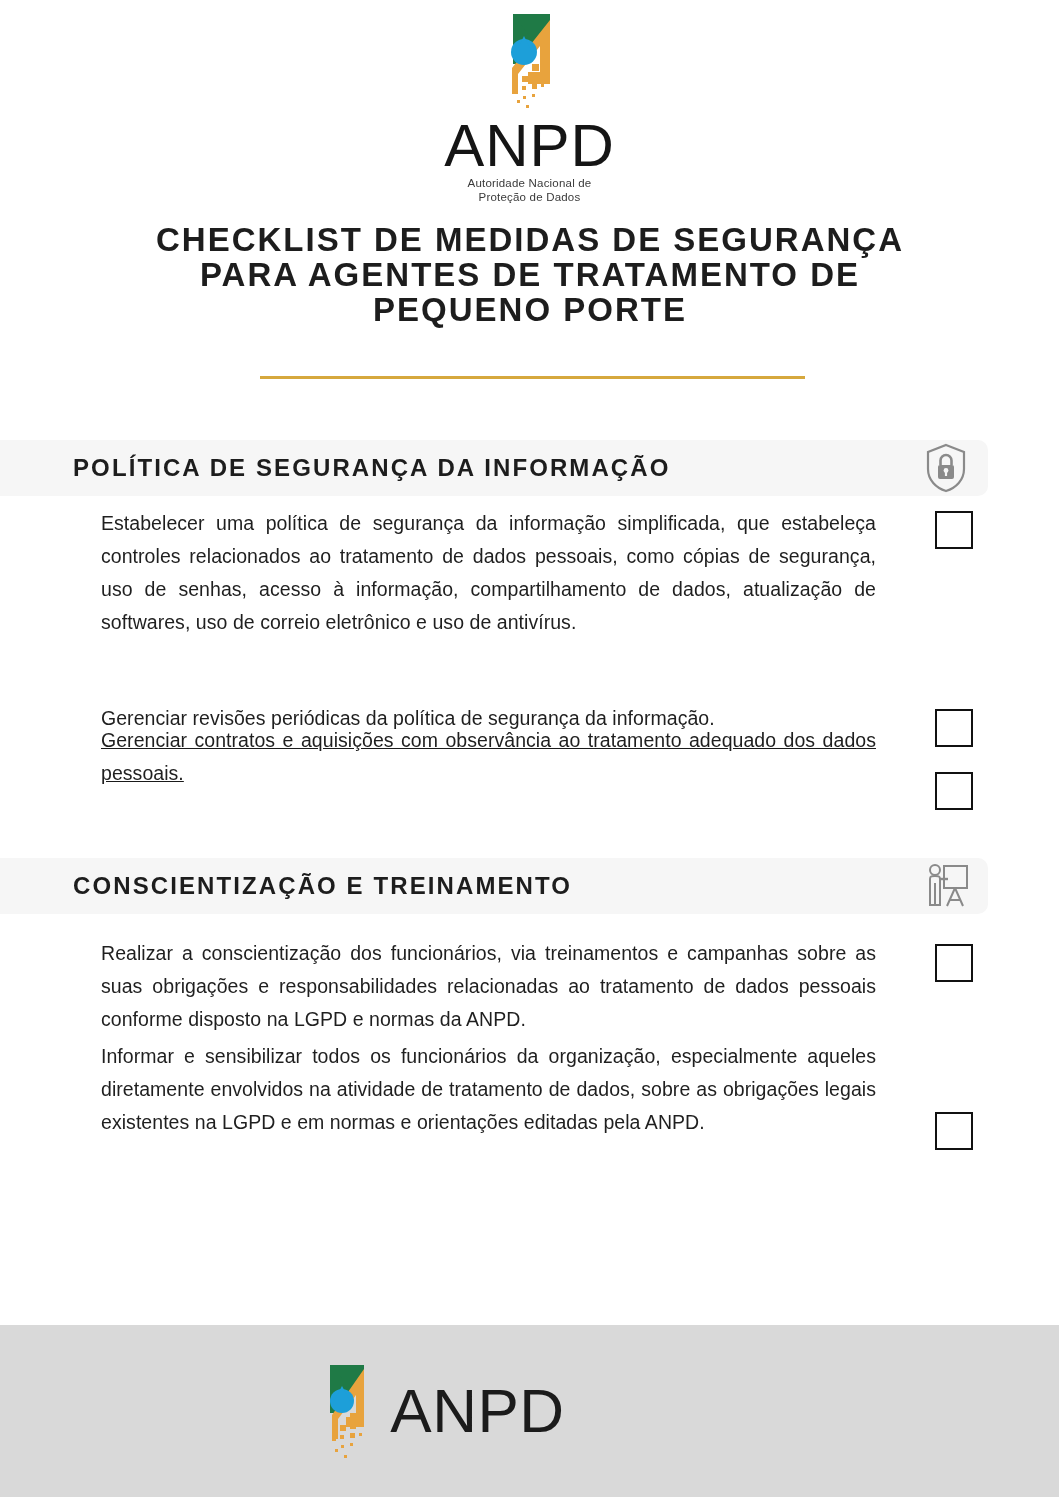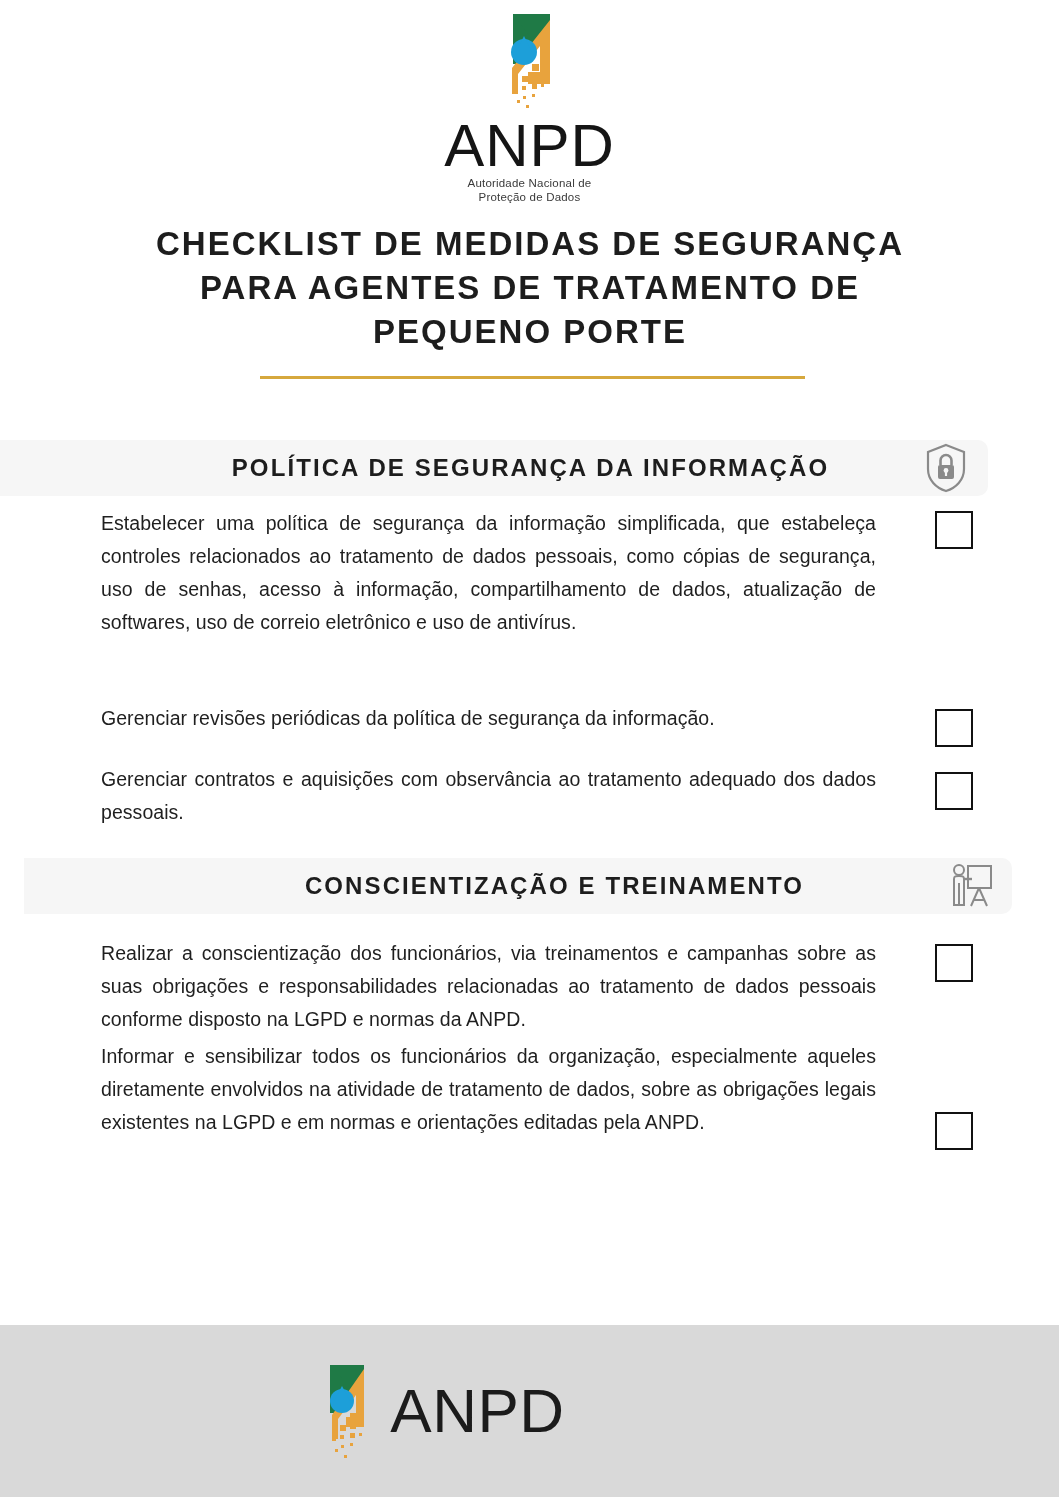--- a/index.html
+++ b/index.html
@@ -52,21 +52,21 @@
   
   .doc-title {
     position: absolute;
     top: 222px;
     left: 120px;
     width: 820px;
     text-align: center;
     font-size: 33px;
     font-weight: bold;
     letter-spacing: 2.0px;
-    line-height: 44px;
+    line-height: 35px;
     color: #1d1d1d;
   }
   .title-rule {
     position: absolute;
     top: 376px;
     left: 260px;
     width: 545px;
     height: 3px;
     background: #d6a83d;
   }
@@ -74,21 +74,20 @@
   
   .section-band {
     position: absolute;
     left: 0;
     width: 988px;
     height: 56px;
     background: #f6f6f6;
     border-radius: 0 10px 10px 0;
     display: flex;
     align-items: center;
-    justify-content: center;
   }
   .section-band .band-title {
     margin-left: 73px;
     font-size: 24px;
     font-weight: bold;
     letter-spacing: 2.1px;
     color: #1d1d1d;
     white-space: nowrap;
   }
   .band-icon {
@@ -214,26 +213,26 @@
 <div class="item" style="top:507px;">
   <p>Estabelecer uma política de segurança da informação simplificada, que estabeleça controles relacionados ao tratamento de dados pessoais, como cópias de segurança, uso de senhas, acesso à informação, compartilhamento de dados, atualização de softwares, uso de correio eletrônico e uso de antivírus.</p>
 </div>
 <div class="checkbox" style="top:511px;"></div>
 
 <div class="item" style="top:702px;">
   <p>Gerenciar revisões periódicas da política de segurança da informação.</p>
 </div>
 <div class="checkbox" style="top:709px;"></div>
 
-<div class="item" style="top:763px;">
+<div class="item" style="top:724px;text-decoration:underline;">
   <p>Gerenciar contratos e aquisições com observância ao tratamento adequado dos dados pessoais.</p>
 </div>
 <div class="checkbox" style="top:772px;"></div>
 
-<div class="section-band" style="top:858px;margin-left:24px;">
+<div class="section-band" style="top:858px;">
   <span class="band-title">CONSCIENTIZAÇÃO E TREINAMENTO</span>
   <span class="band-icon">
     <svg viewBox="0 0 48 50" width="48" height="50" aria-hidden="true">
 
       <rect x="22" y="5" width="23" height="22" fill="none" stroke="#8a8a8a" stroke-width="2"></rect>
 
       <path d="M33 27 L25 45 M33 27 L41 45" stroke="#8a8a8a" stroke-width="2" fill="none"></path>
       <path d="M28 39 H38" stroke="#8a8a8a" stroke-width="2"></path>
 
       <circle cx="13" cy="9" r="5" fill="none" stroke="#8a8a8a" stroke-width="2"></circle>

